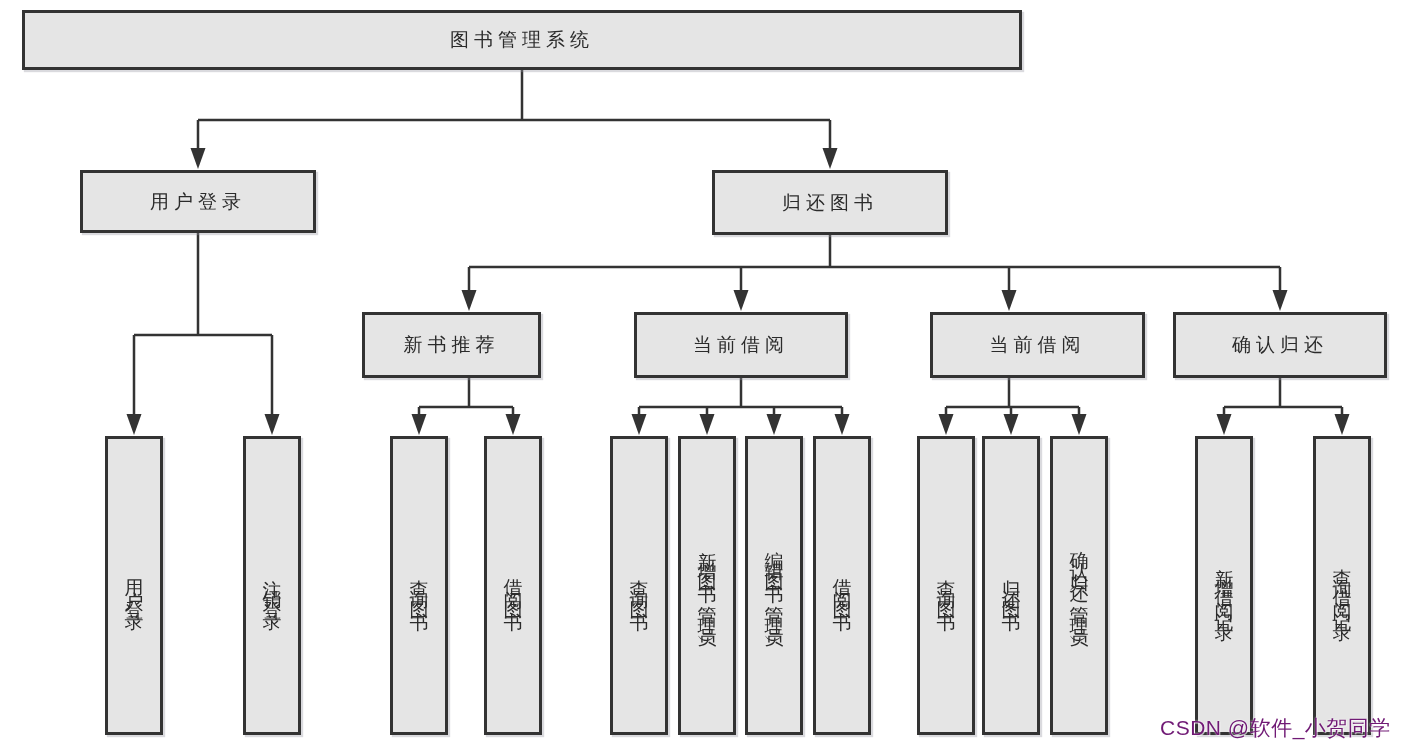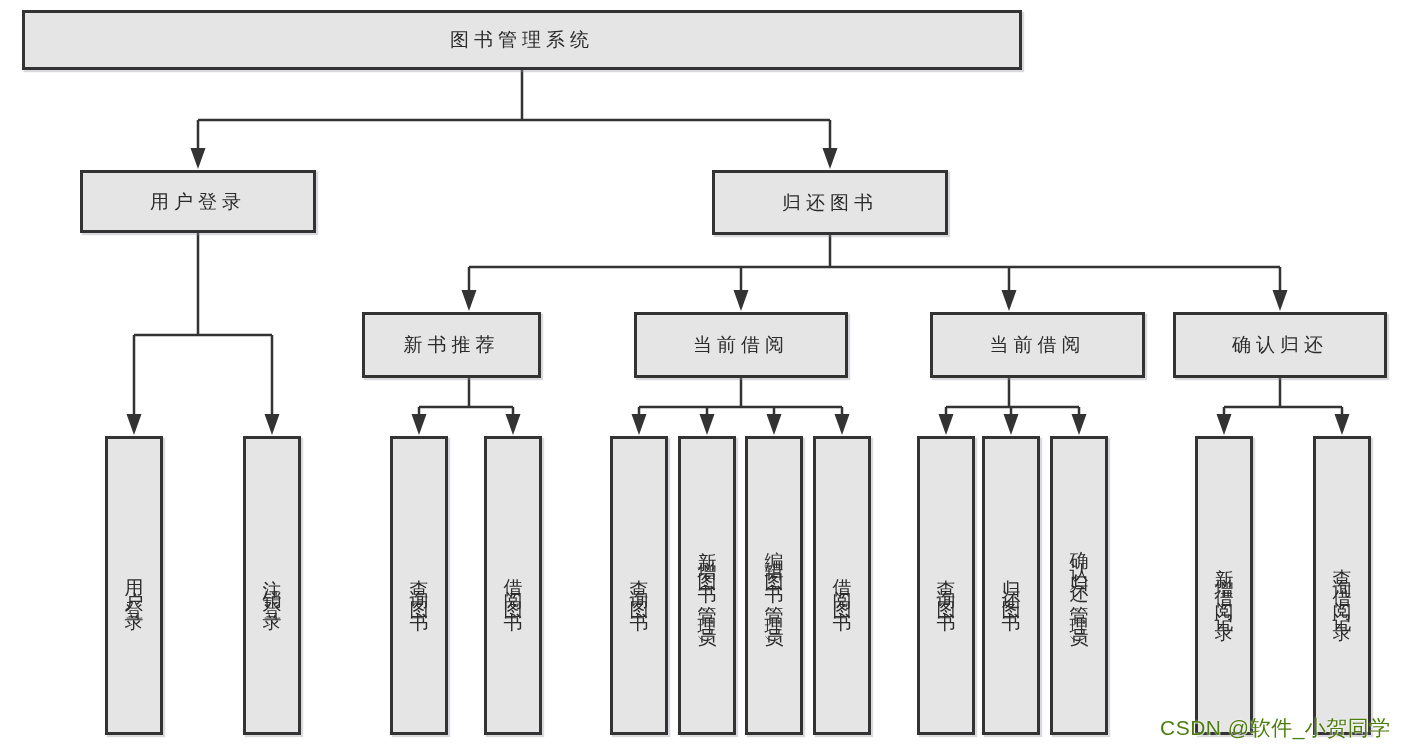--- a/index.html
+++ b/index.html
@@ -17,21 +17,21 @@
     box-shadow:2px 2px 1px rgba(150,150,160,0.35);
     text-align:center;
   }
   .box.h span{letter-spacing:5px;white-space:nowrap;}
   .box.v span{
     writing-mode:vertical-rl;-webkit-writing-mode:vertical-rl;
     letter-spacing:11px;line-height:1.15;white-space:nowrap;
   }
   .watermark{
     position:absolute;left:1160px;top:714px;width:245px;z-index:5;
-    font-size:21px;letter-spacing:0.5px;color:#4d7c0f;white-space:nowrap;
+    font-size:21px;letter-spacing:0.5px;color:#701a75;white-space:nowrap;
     text-shadow:0 0 2px rgba(255,255,255,0.9), 1px 1px 0 rgba(255,255,255,0.6);
   }
 </style>
 </head>
 <body>
 
 <div class="canvas">
 
   <svg class="edges" width="1405" height="747" viewBox="0 0 1405 747">
     <g stroke="#333333" stroke-width="2.5" fill="none">

